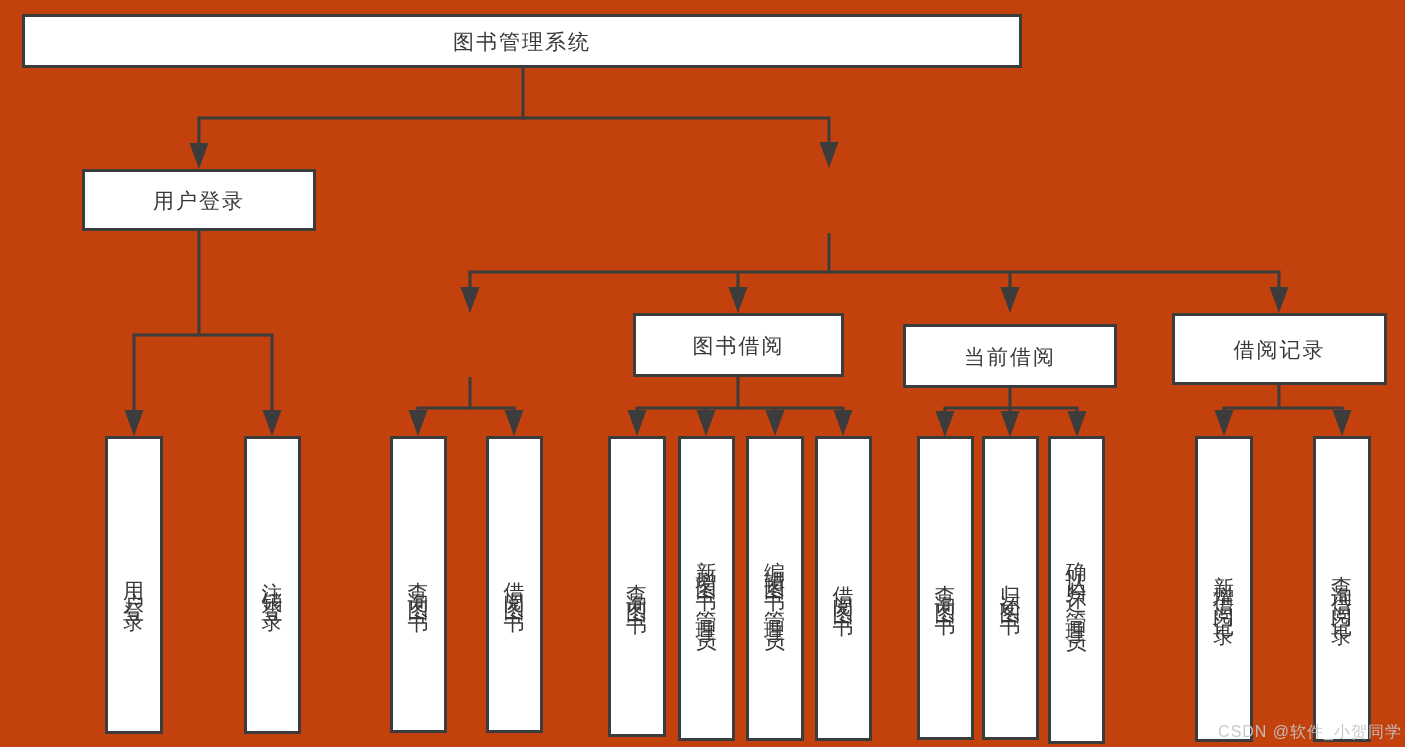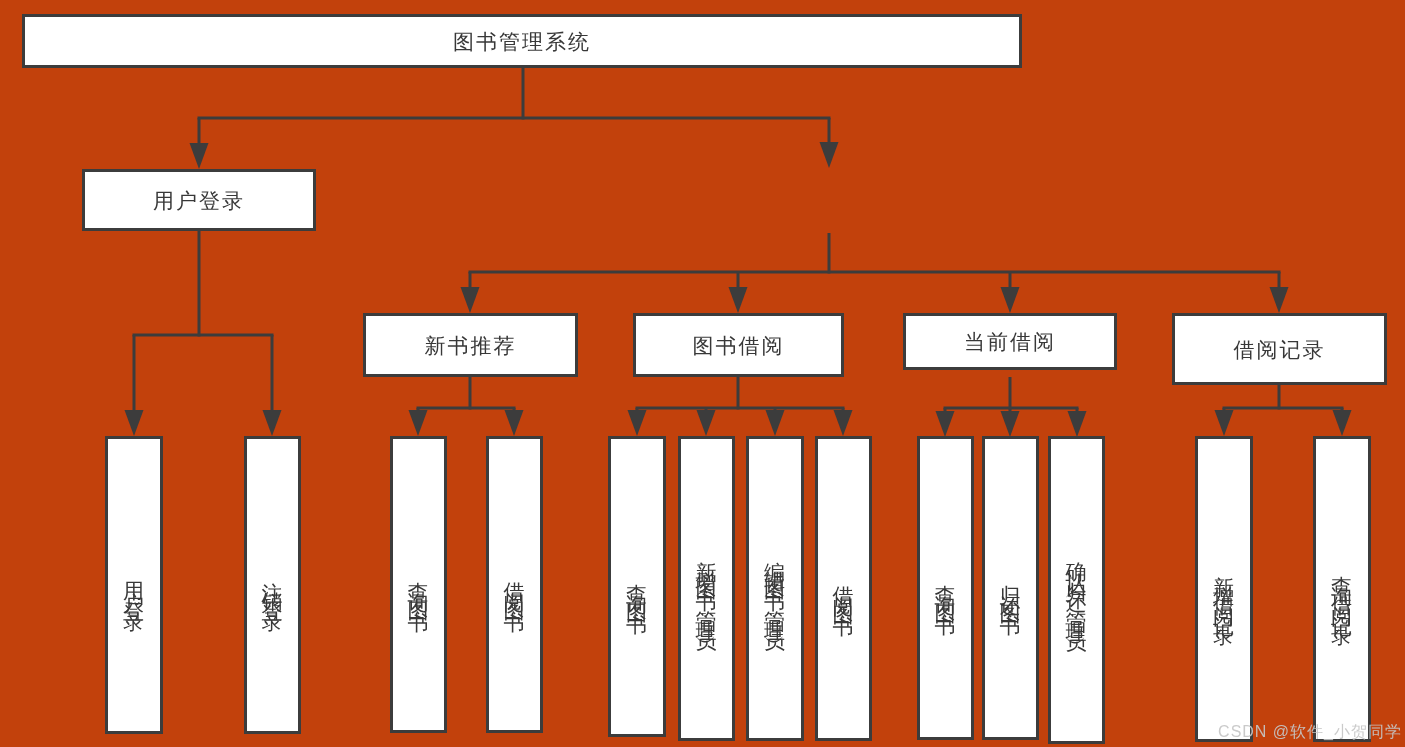--- a/index.html
+++ b/index.html
@@ -100,23 +100,22 @@
       <line x1="1224" y1="408" x2="1224" y2="414" stroke="#3c3c3c" stroke-width="3"></line>
       <polygon points="1214.5,410 1233.5,410 1224,436" fill="#3c3c3c"></polygon>
       <line x1="1342" y1="408" x2="1342" y2="414" stroke="#3c3c3c" stroke-width="3"></line>
       <polygon points="1332.5,410 1351.5,410 1342,436" fill="#3c3c3c"></polygon>
     </svg>
 
   <div class="box" style="left:22px;top:14px;width:1000px;height:54px">图书管理系统</div>
 
   <div class="box" style="left:82px;top:169px;width:234px;height:62px">用户登录</div>
 
-  <div class="box" style="left:363px;top:313px;width:215px;height:64px">新书推荐</div>
   <div class="box" style="left:633px;top:313px;width:211px;height:64px">图书借阅</div>
-  <div class="box" style="left:903px;top:313px;width:214px;height:57px">当前借阅</div>
+  <div class="box" style="left:903px;top:324px;width:214px;height:64px">当前借阅</div>
   <div class="box" style="left:1172px;top:313px;width:215px;height:72px">借阅记录</div>
 
   <div class="box v" style="left:105px;top:436px;width:58px;height:298px">用户登录</div>
   <div class="box v" style="left:244px;top:436px;width:57px;height:298px">注销登录</div>
 
   <div class="box v" style="left:390px;top:436px;width:57px;height:297px">查询图书</div>
   <div class="box v" style="left:486px;top:436px;width:57px;height:297px">借阅图书</div>
 
   <div class="box v" style="left:608px;top:436px;width:58px;height:301px">查询图书</div>
   <div class="box v" style="left:678px;top:436px;width:57px;height:305px">新增图书（管理员）</div>

